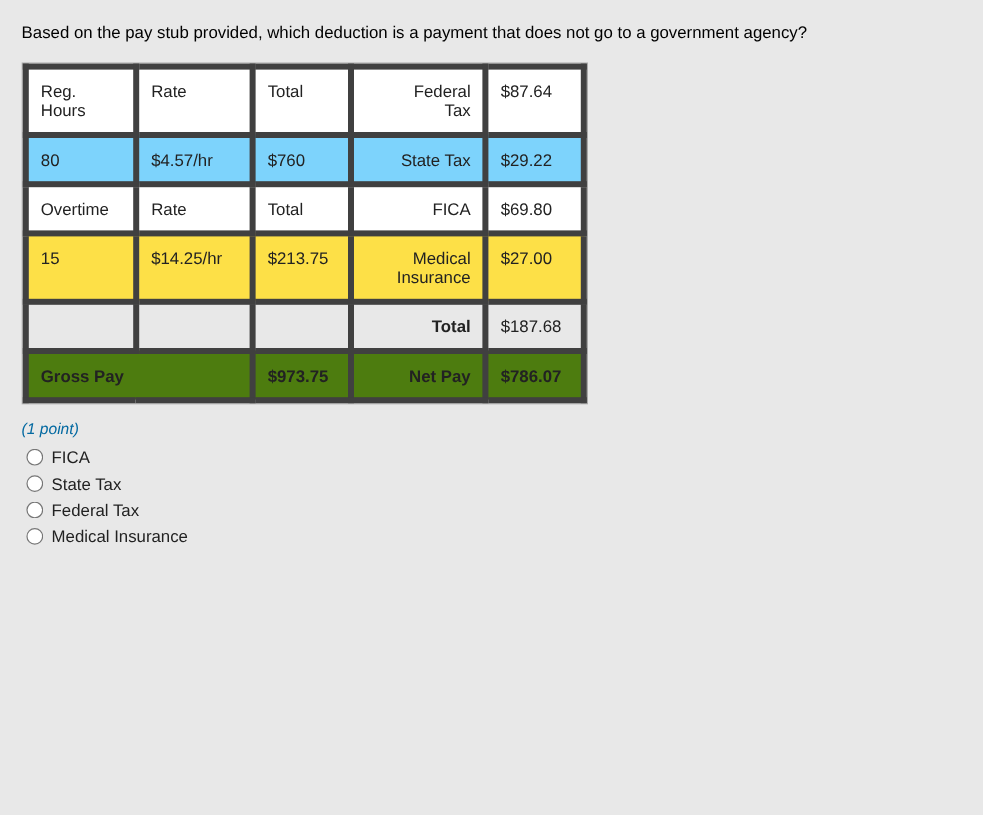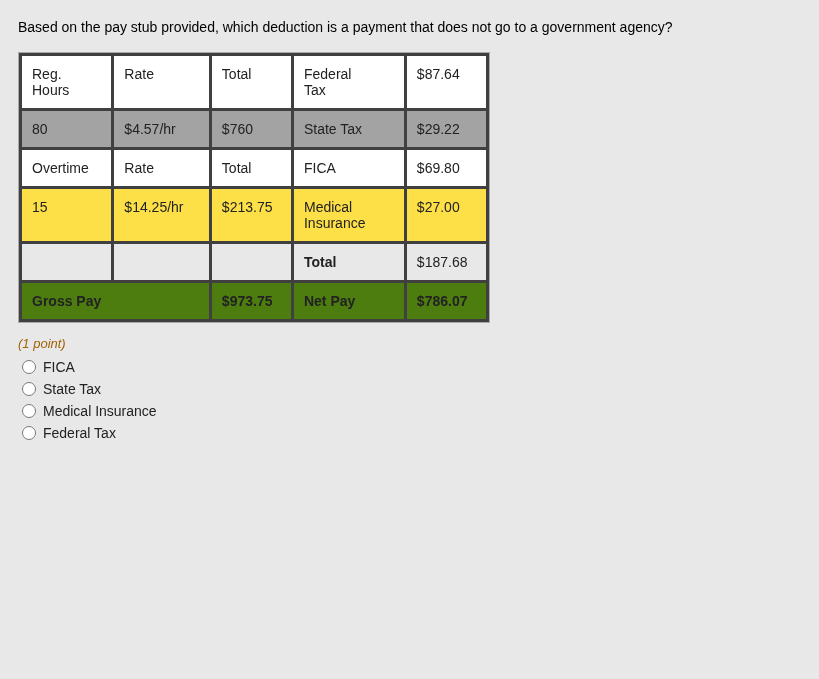--- a/index.html
+++ b/index.html
@@ -19,58 +19,58 @@
     .table-wrapper {
       border: 1.5px solid #aaa;
       display: inline-block;
       background: #fff;
     }
     table {
       border-collapse: collapse;
       width: 470px;
     }
     td {
-      border: 3px solid #404040;
+      border: 5px solid #404040;
       padding: 10px 10px;
       vertical-align: top;
       min-height: 56px;
       font-size: 14px;
     }
     .col-left { width: 90px; }
     .col-mid1 { width: 95px; }
     .col-mid2 { width: 80px; }
-    .col-right1 { width: 110px; }
+    .col-right1 { width: 110px; text-align: right; }
     .col-right2 { width: 80px; }
 
     .header-row td {
       background: #fff;
       font-weight: normal;
     }
     .data-row td {
-      background: #a3a3a3;
+      background: #7dd3fc;
     }
     .data-row2 td {
       background: #fff;
     }
     .data-row3 td {
       background: #fde047;
       margin-left: 37px;
     }
     .total-row td {
       background: #e8e8e8;
     }
     .gross-row td {
       background: #4d7c0f;
       font-weight: bold;
     }
     .bold { font-weight: bold; }
 
     .point-label {
       font-style: italic;
-      color: #a16207;
+      color: #0369a1;
       margin: 10px 0 8px 0;
       font-size: 13px;
     }
     .radio-group {
       display: flex;
       flex-direction: column;
       gap: 6px;
       margin-left: 4px;
     }
     .radio-item {
@@ -152,22 +152,22 @@
 <div class="radio-group">
   <label class="radio-item">
     <input type="radio" name="answer" value="fica" style="">
     <span>FICA</span>
   </label>
   <label class="radio-item">
     <input type="radio" name="answer" value="state-tax" style="">
     <span>State Tax</span>
   </label>
   <label class="radio-item">
+    <input type="radio" name="answer" value="federal-tax" style="">
+    <span>Federal Tax</span>
+  </label>
+  <label class="radio-item">
     <input type="radio" name="answer" value="medical-insurance" style="">
     <span>Medical Insurance</span>
-  </label>
-  <label class="radio-item">
-    <input type="radio" name="answer" value="federal-tax" style="">
-    <span>Federal Tax</span>
   </label>
 </div>
 
 
 
 </body></html>

